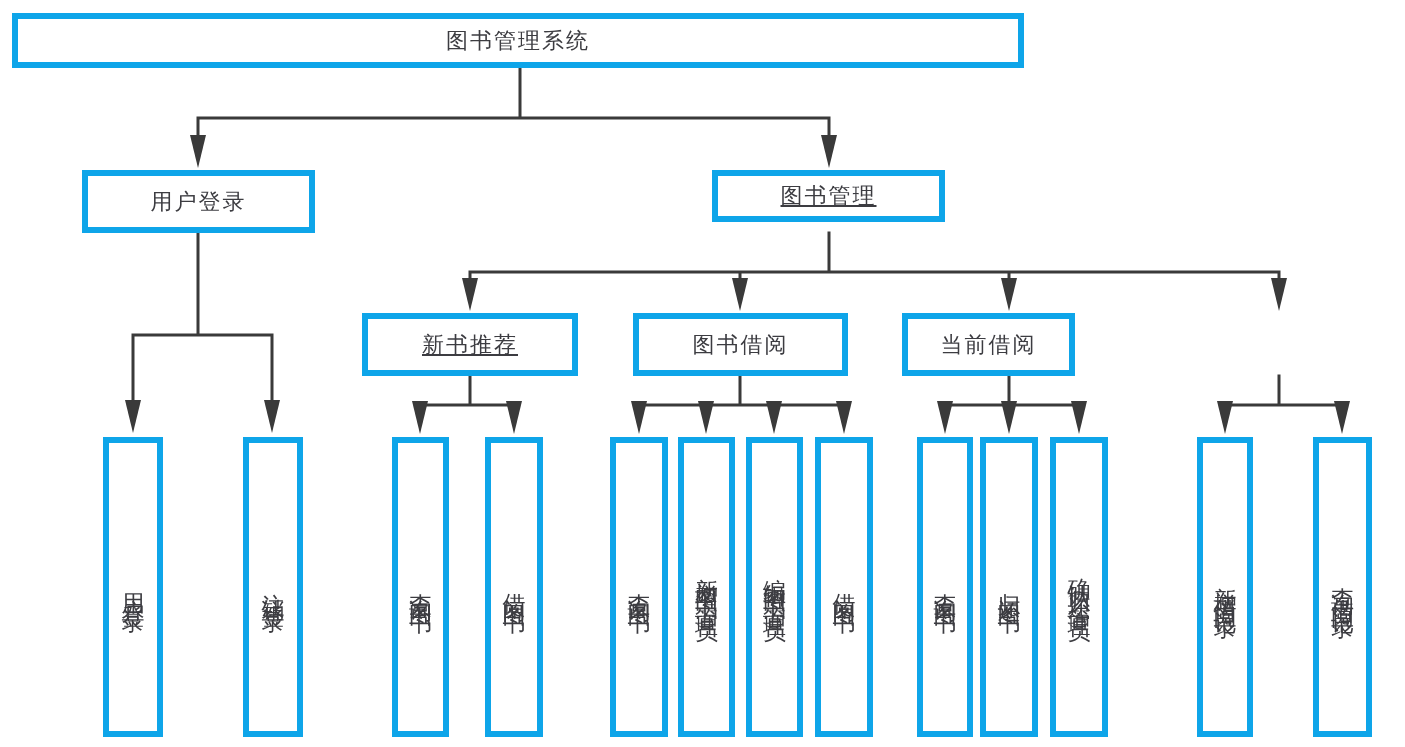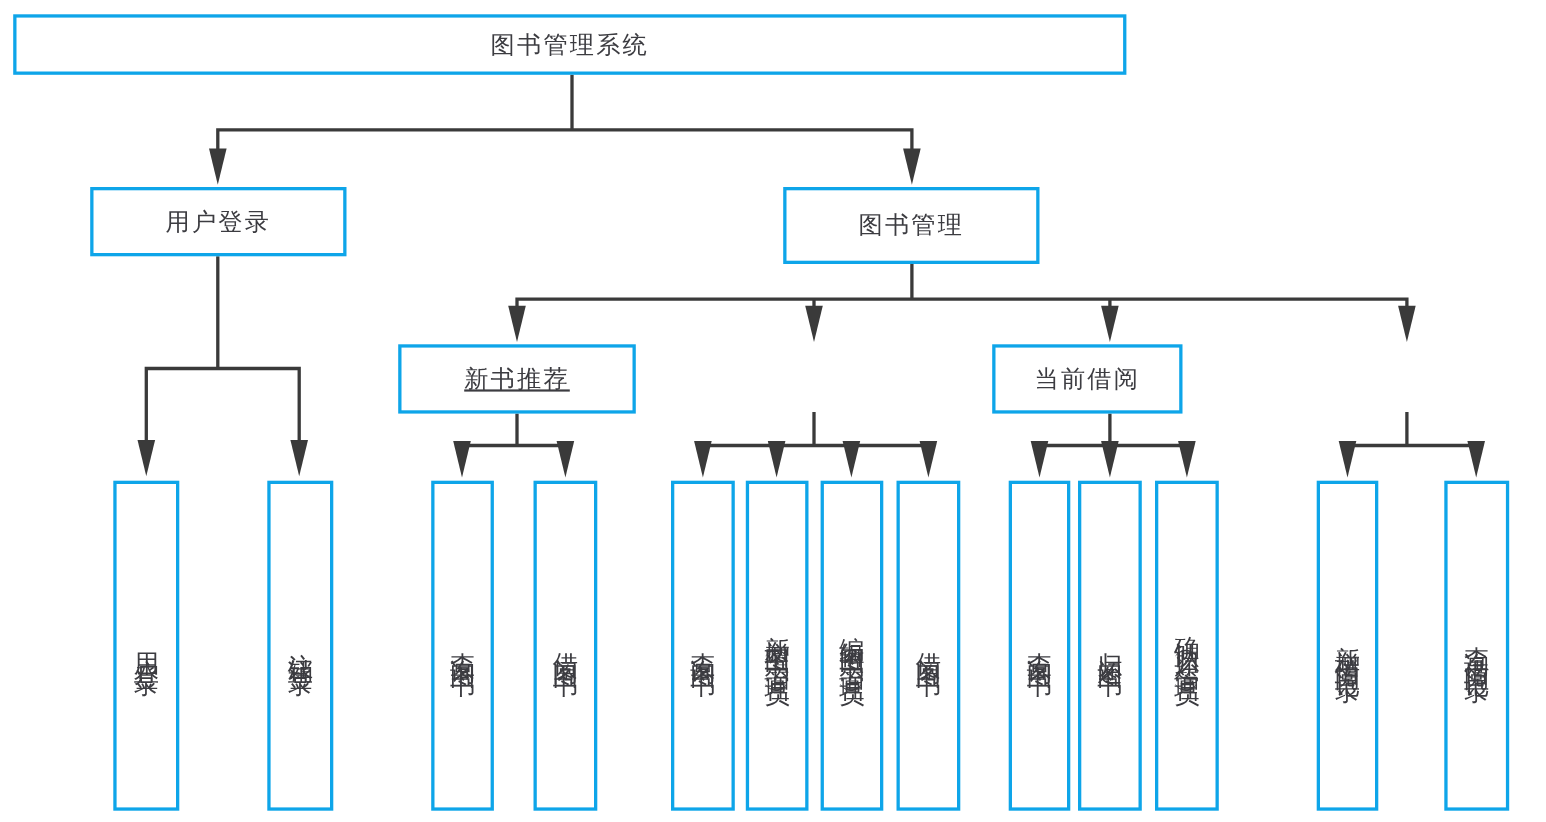--- a/index.html
+++ b/index.html
@@ -13,21 +13,21 @@
   }
   .connectors {
     position: absolute;
     left: 0; top: 0;
     width: 1405px; height: 747px;
     pointer-events: none;
   }
   .box {
     position: absolute;
     box-sizing: border-box;
-    border: 3px solid #0ea5e9;
+    border: 6px solid #0ea5e9;
     background: #ffffff;
     display: flex;
     align-items: center;
     justify-content: center;
     color: #3c3c41;
     text-align: center;
   }
   .box.h {
     font-size: 22px;
     letter-spacing: 2px;
@@ -92,23 +92,24 @@
       <polygon points="1001,401 1017,401 1009,434"></polygon>
       <polygon points="1071,401 1087,401 1079,434"></polygon>
       <polygon points="1217,401 1233,401 1225,434"></polygon>
       <polygon points="1334,401 1350,401 1342,434"></polygon>
     </g>
   </svg>
 
   <div class="box h" style="left:12px; top:13px; width:1012px; height:55px;">图书管理系统</div>
 
   <div class="box h" style="left:82px; top:170px; width:233px; height:63px;">用户登录</div>
-  <div class="box h" style="left:712px; top:170px; width:233px; height:70px;">图书管理</div>
+  <div class="box h" style="left:712px; top:170px; width:233px; height:52px;text-decoration:underline;">图书管理</div>
 
   <div class="box h" style="left:362px; top:313px; width:216px; height:63px;text-decoration:underline;">新书推荐</div>
+  <div class="box h" style="left:633px; top:313px; width:215px; height:63px;">图书借阅</div>
   <div class="box h" style="left:902px; top:313px; width:173px; height:63px;">当前借阅</div>
 
   <div class="box v" style="left:103px; top:437px; width:60px; height:300px;">用户登录</div>
   <div class="box v" style="left:243px; top:437px; width:60px; height:300px;">注销登录</div>
 
   <div class="box v" style="left:392px; top:437px; width:57px; height:300px;">查询图书</div>
   <div class="box v" style="left:485px; top:437px; width:58px; height:300px;">借阅图书</div>
 
   <div class="box v" style="left:610px; top:437px; width:58px; height:300px;">查询图书</div>
   <div class="box v" style="left:678px; top:437px; width:57px; height:300px;">新增图书（管理员）</div>

